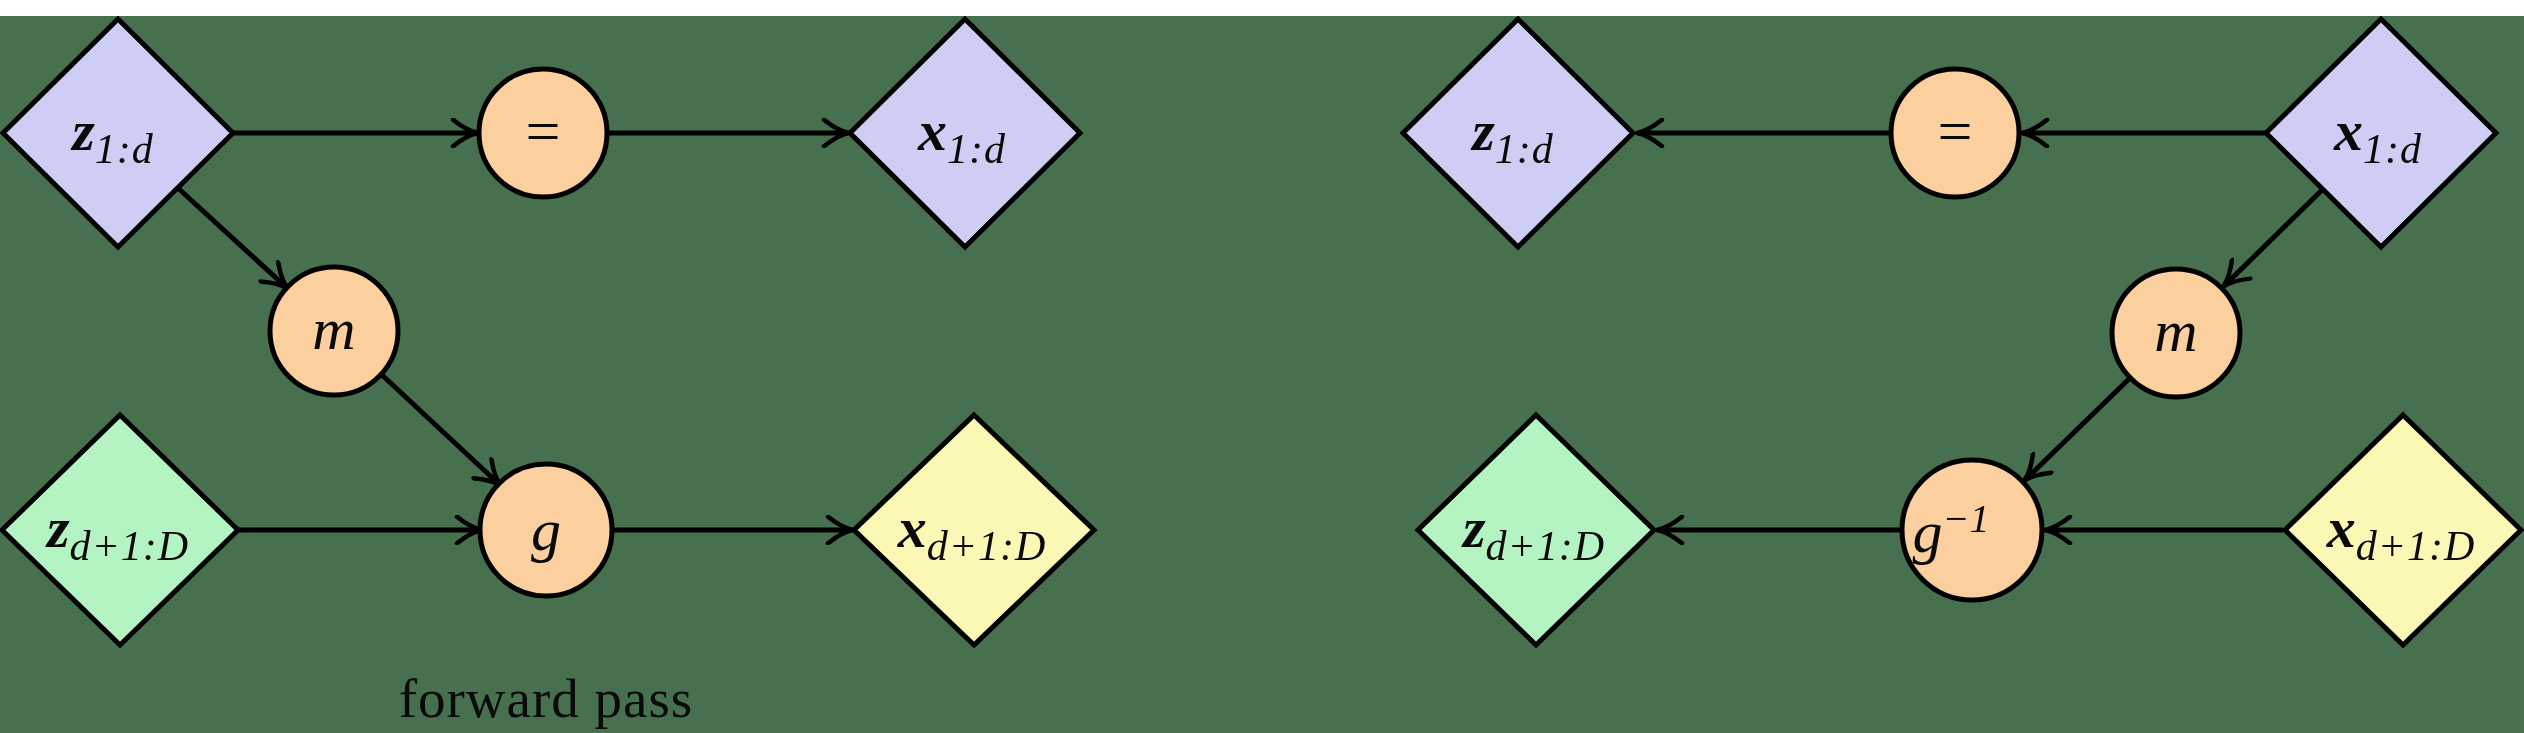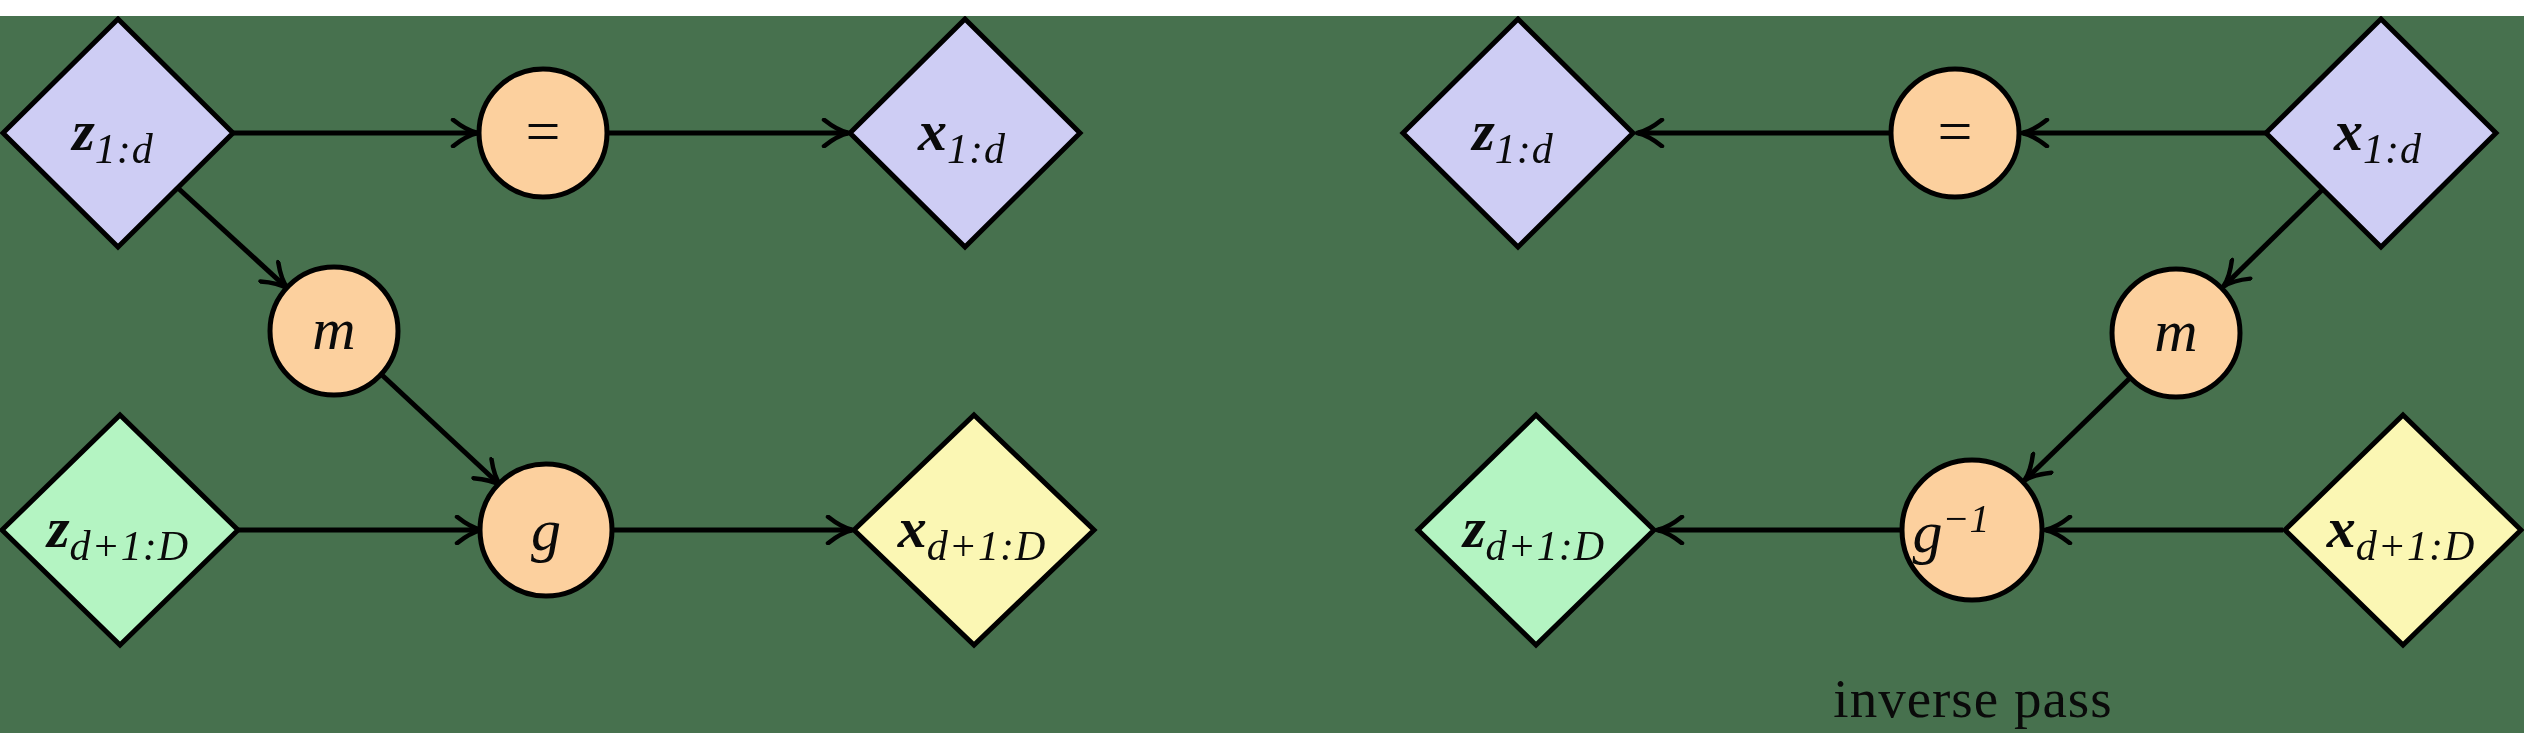--- a/index.html
+++ b/index.html
@@ -102,30 +102,30 @@
   <div class="node-label" style="left:118px; top:512px"><span class="sym-bi">z</span><span class="sub">d+1:D</span></div>
 
   <div class="node-label" style="left:972px; top:512px"><span class="sym-bi">x</span><span class="sub">d+1:D</span></div>
 
   <div class="node-label" style="left:543px; top:115px"><span class="sym-up">=</span></div>
 
   <div class="node-label" style="left:334px; top:313px"><span class="sym-it">m</span></div>
 
   <div class="node-label" style="left:546px; top:514px"><span class="sym-it">g</span></div>
 
+  <div class="caption" style="left:546px; top:682px">forward pass</div>
 
   <div class="node-label" style="left:1513px; top:115px"><span class="sym-bi">z</span><span class="sub">1:d</span></div>
 
   <div class="node-label" style="left:2378px; top:115px"><span class="sym-bi">x</span><span class="sub">1:d</span></div>
 
   <div class="node-label" style="left:1534px; top:512px"><span class="sym-bi">z</span><span class="sub">d+1:D</span></div>
 
   <div class="node-label" style="left:2401px; top:512px"><span class="sym-bi">x</span><span class="sub">d+1:D</span></div>
 
   <div class="node-label" style="left:1955px; top:115px"><span class="sym-up">=</span></div>
 
   <div class="node-label" style="left:2176px; top:315px"><span class="sym-it">m</span></div>
 
   <div class="node-label" style="left:1951px; top:516px"><span class="sym-it">g</span><span class="sup">−1</span></div>
 
-  <div class="caption" style="left:1973px; top:682px">inverse pass</div>
 
 </div>
 
 </body></html>

